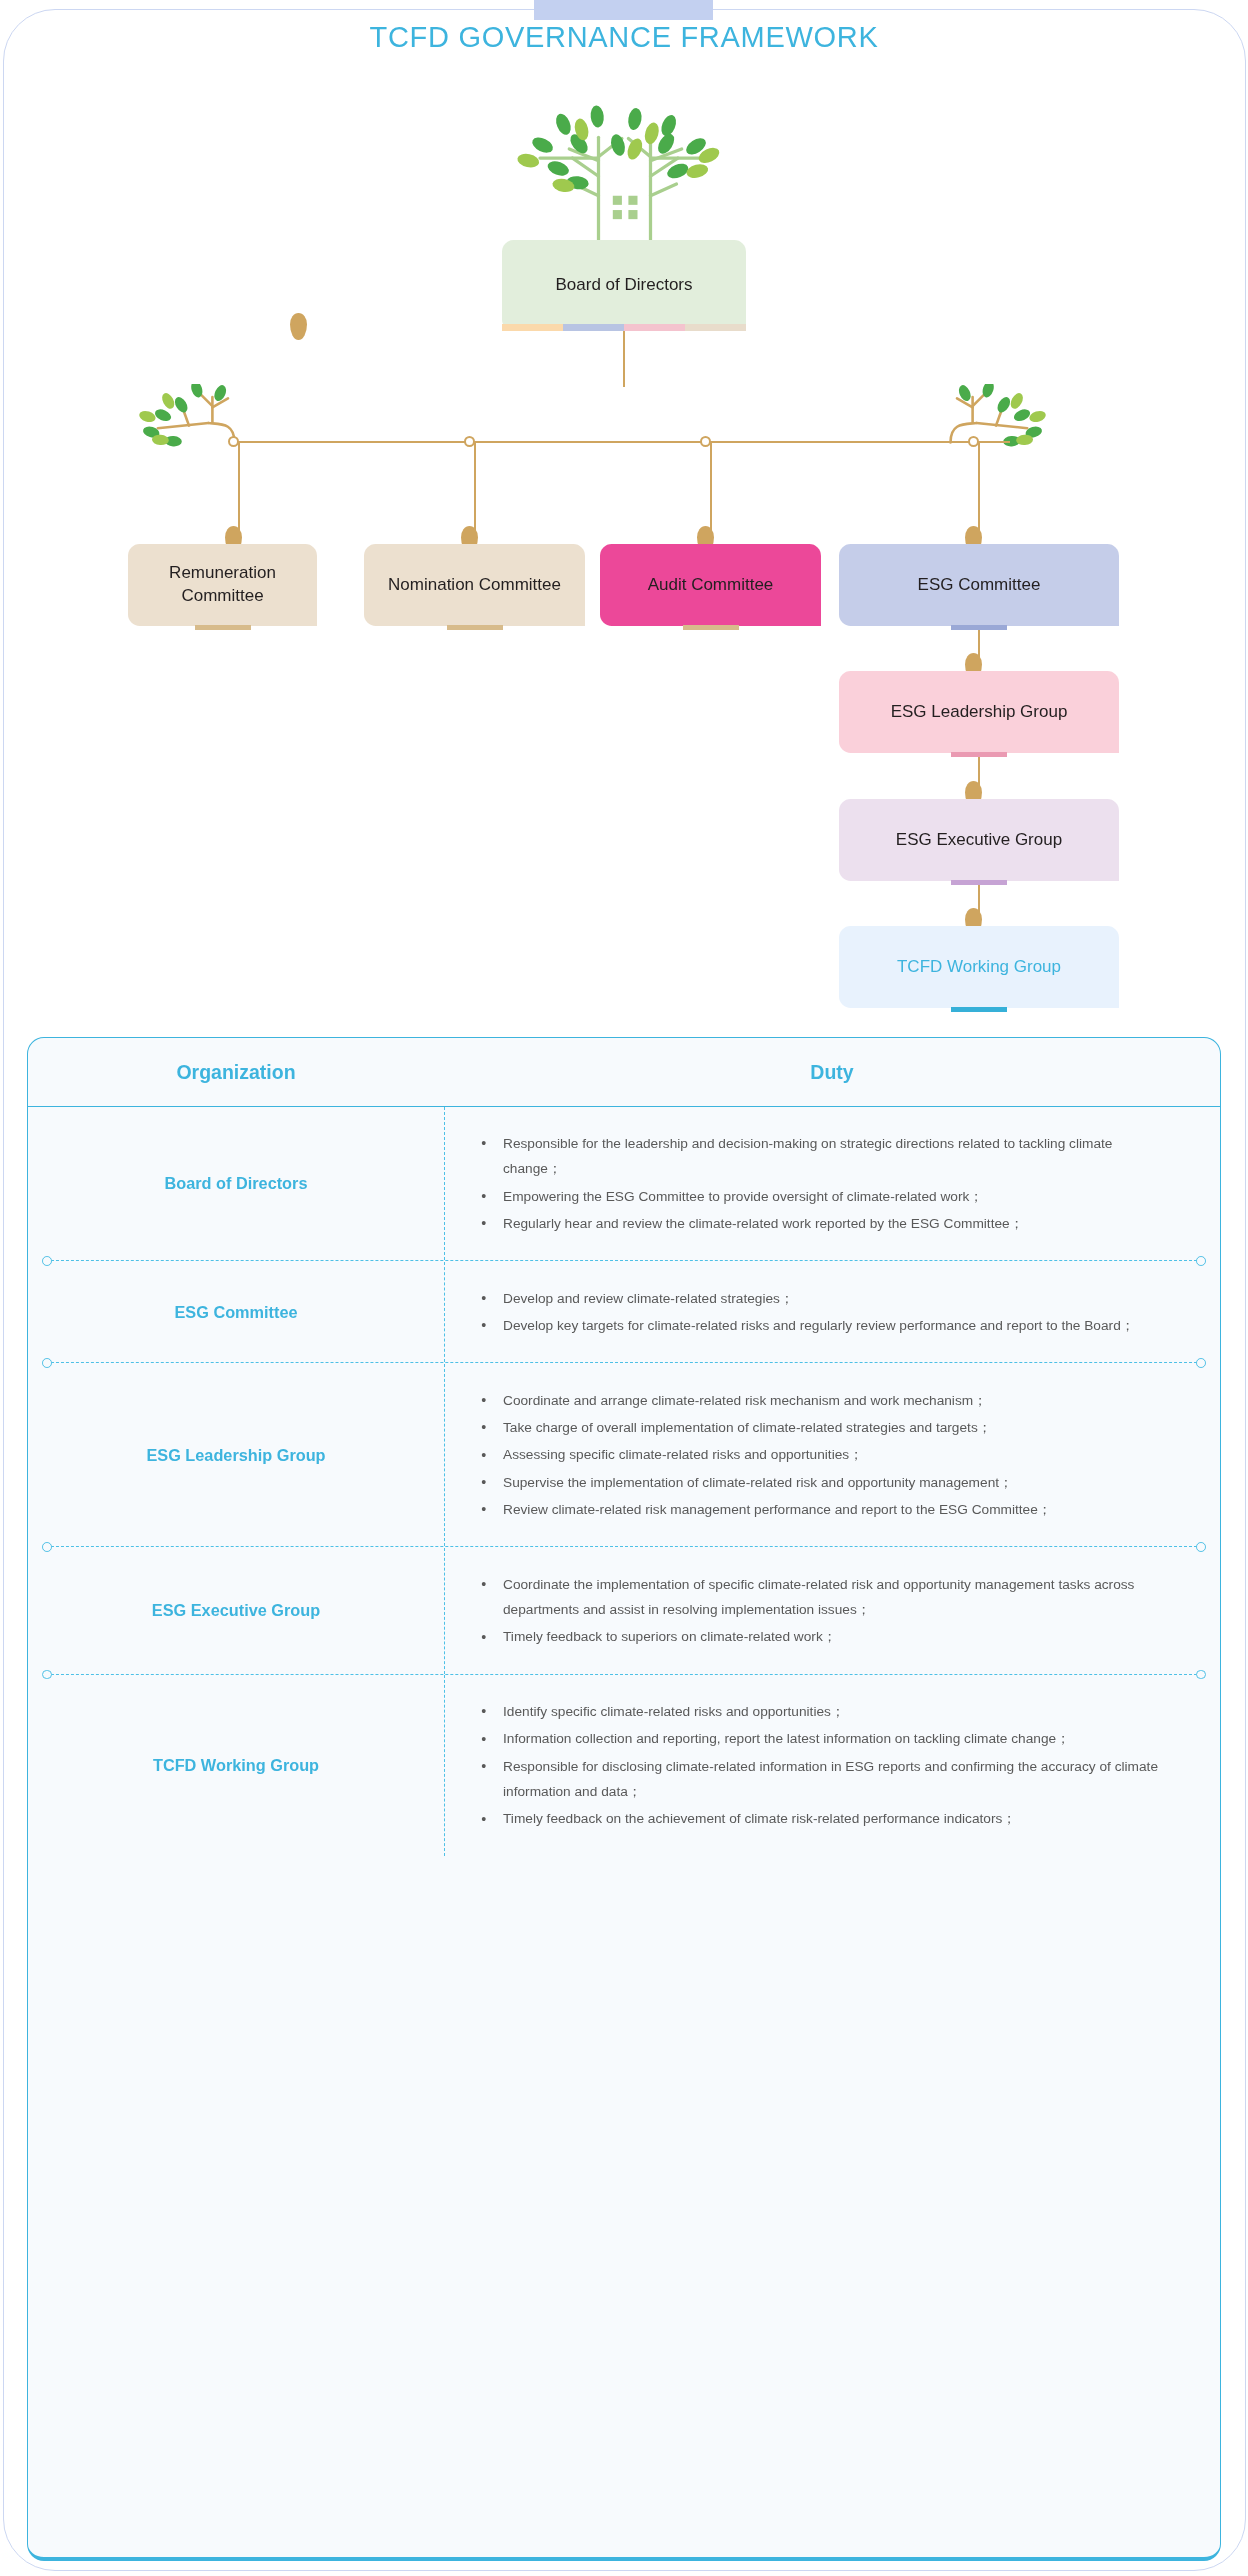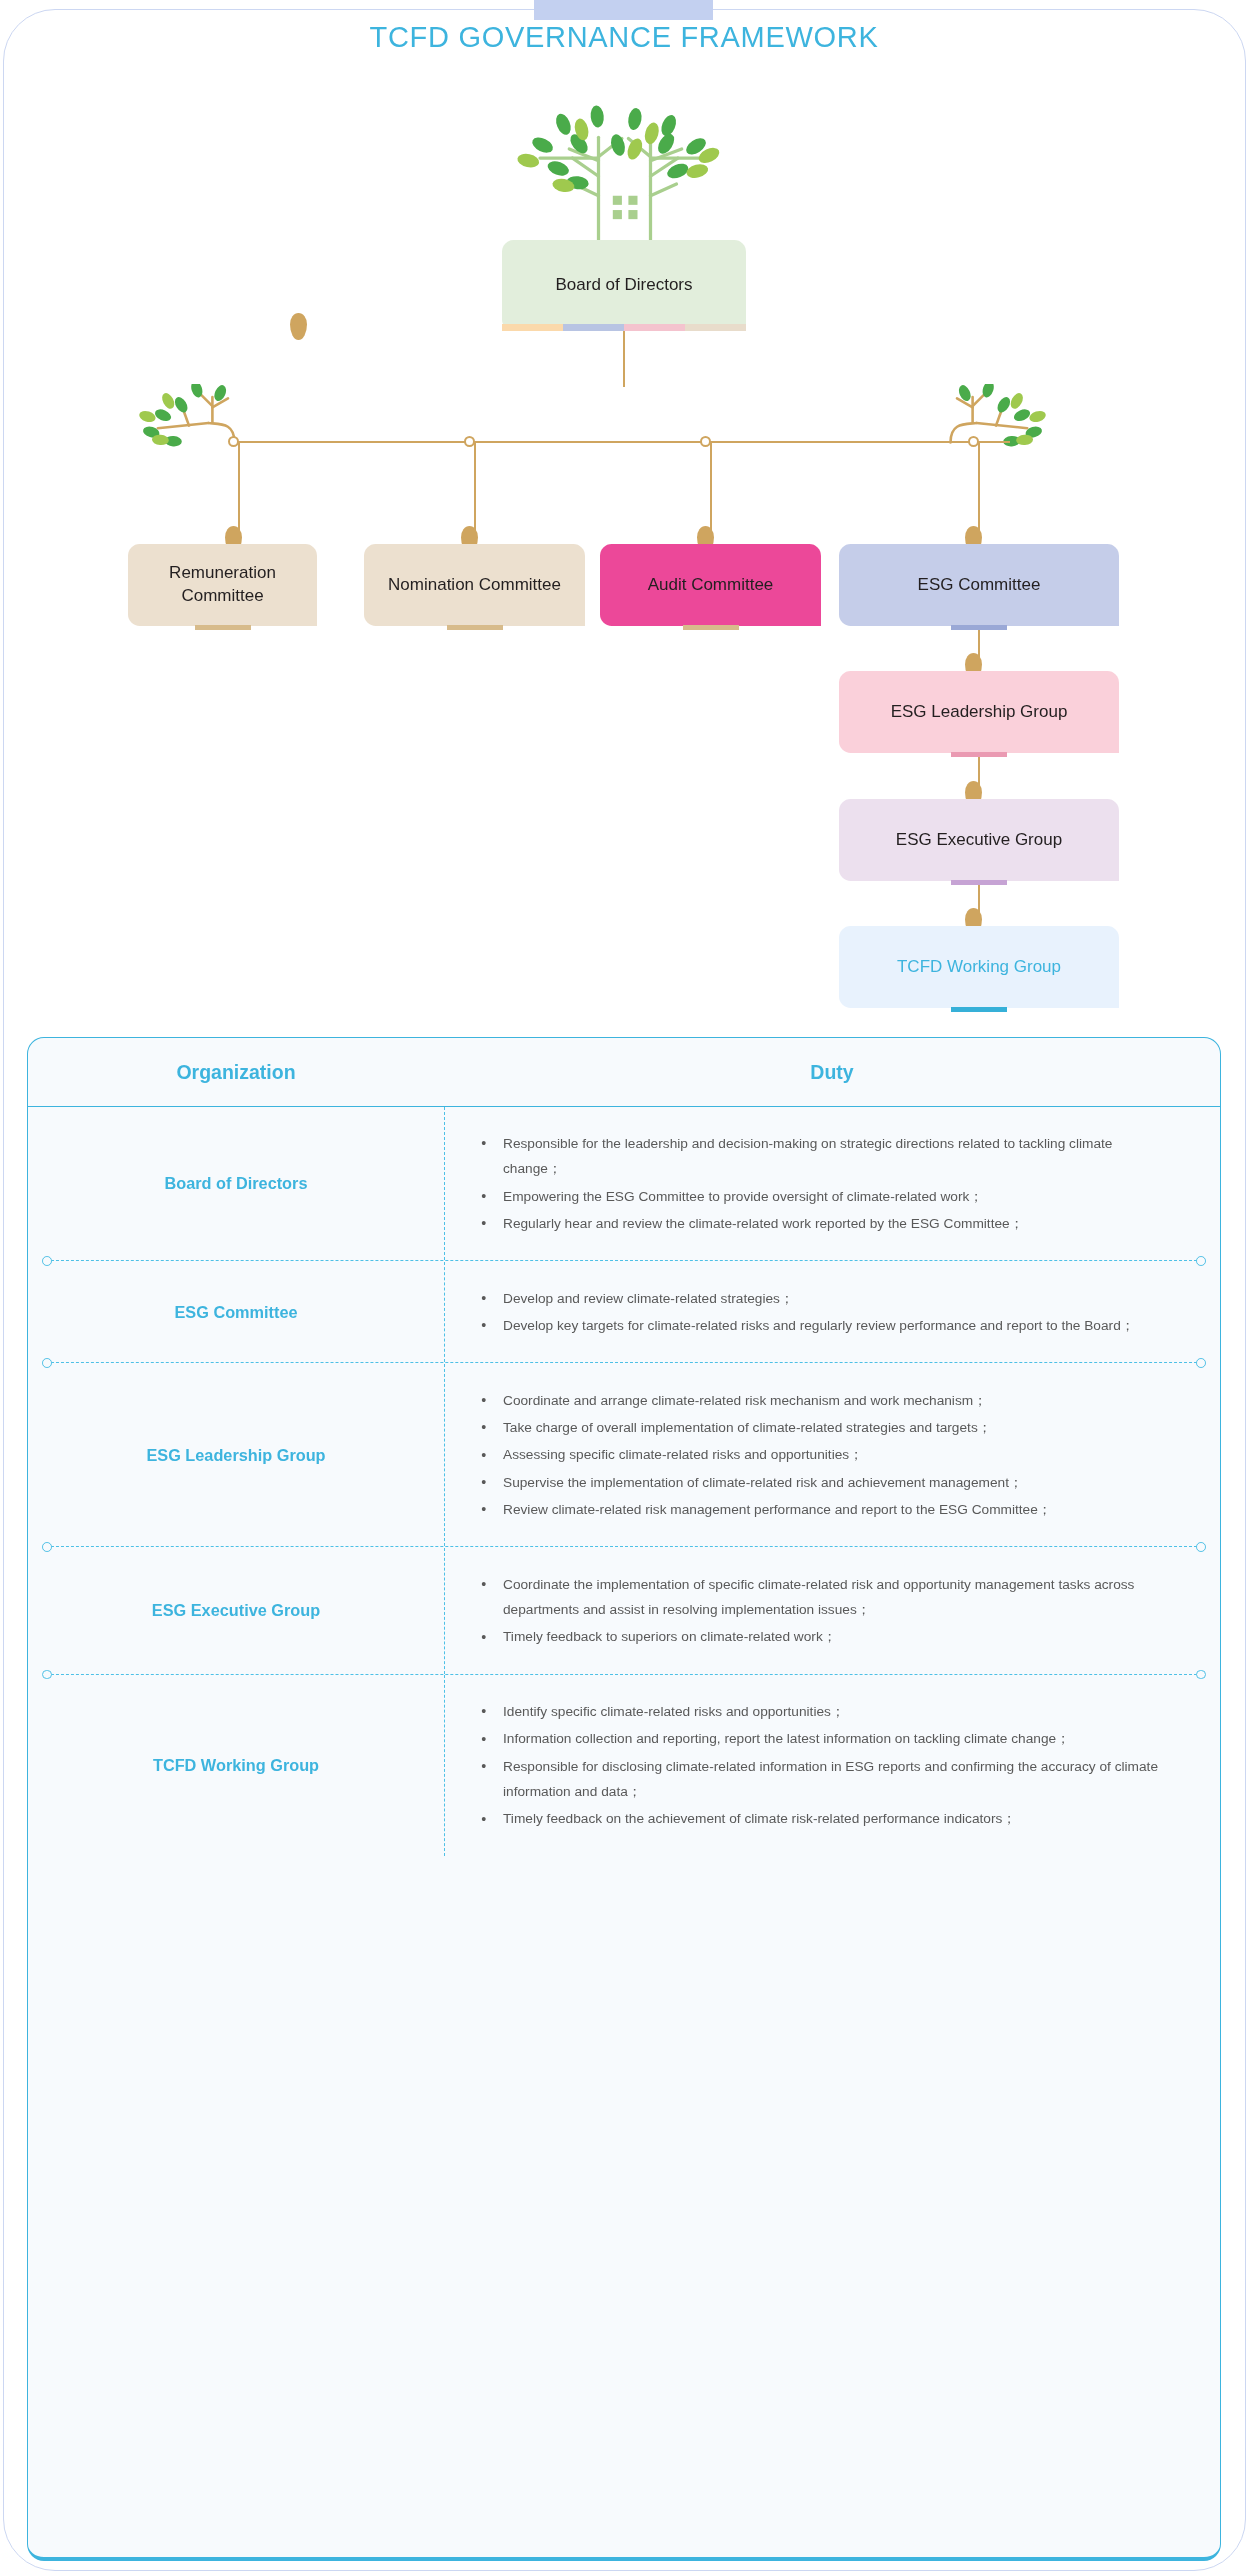--- a/index.html
+++ b/index.html
@@ -434,21 +434,21 @@
           </div>
         </div>
         <div class="sep"></div>
         <div class="duty-row">
           <div class="org-cell">ESG Leadership Group</div>
           <div class="duty-cell">
             <ul>
               <li>Coordinate and arrange climate-related risk mechanism and work mechanism；</li>
               <li>Take charge of overall implementation of climate-related strategies and targets；</li>
               <li>Assessing specific climate-related risks and opportunities；</li>
-              <li>Supervise the implementation of climate-related risk and achievement management；</li>
+              <li>Supervise the implementation of climate-related risk and opportunity management；</li>
               <li>Review climate-related risk management performance and report to the ESG Committee；</li>
             </ul>
           </div>
         </div>
         <div class="sep"></div>
         <div class="duty-row">
           <div class="org-cell">ESG Executive Group</div>
           <div class="duty-cell">
             <ul>
               <li>Coordinate the implementation of specific climate-related risk and opportunity management tasks across departments and assist in resolving implementation issues；</li>

